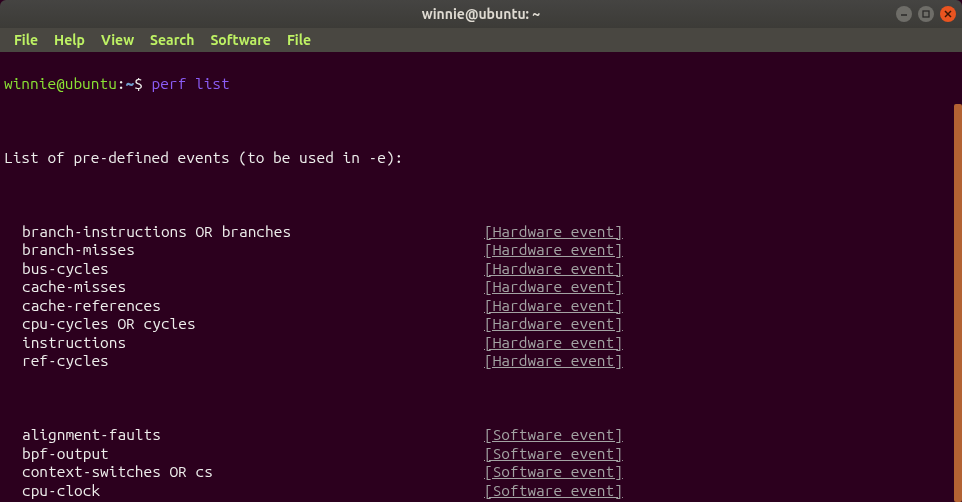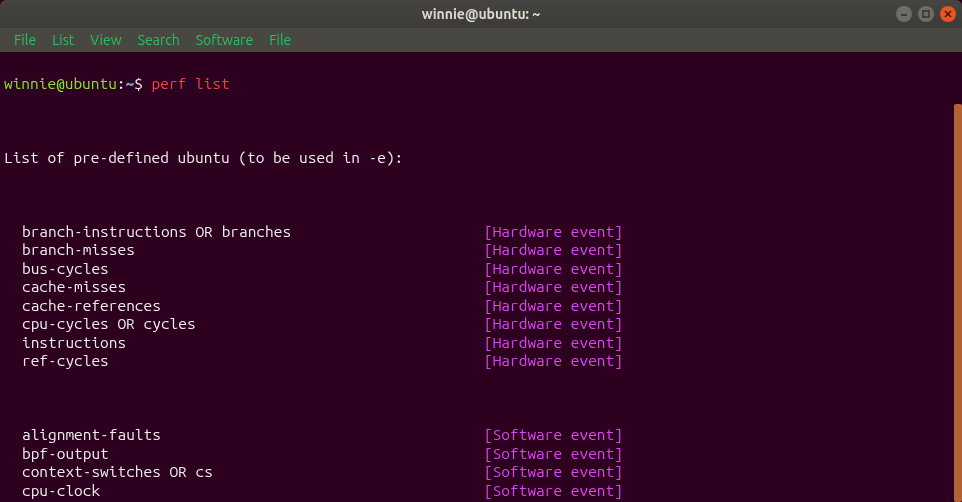--- a/index.html
+++ b/index.html
@@ -47,24 +47,25 @@
 
     .menubar {
       height: 24px;
       background: #494741;
       display: flex;
       align-items: center;
       padding: 0 6px;
       gap: 0px;
     }
     .menu-item {
-      color: #22c55e;
+      color: #bef264;
       font-size: 14px;
       padding: 2px 8px;
       cursor: default;
+      font-weight: bold;
     }
 
     .terminal {
       background: #2c001e;
       height: calc(502px - 28px - 24px);
       padding: 4px 4px;
       font-family: "Ubuntu Mono", "DejaVu Sans Mono", monospace;
       font-size: 15.5px;
       line-height: 18.5px;
       color: #eeeeec;
@@ -78,24 +79,24 @@
       top: 52px;
       width: 8px;
       height: calc(100% - 52px);
       background: #b36233;
       border-radius: 2px;
     }
     .prompt-user { color: #8ae234; font-weight: normal; }
     .prompt-colon { color: #eeeeec; }
     .prompt-path { color: #729fcf; font-weight: bold; }
     .prompt-dollar { color: #eeeeec; }
-    .cmd { color: #ef4444; text-align: right; }
+    .cmd { color: #8b5cf6; text-align: right; }
     .line { display: block; }
     .evt-name { display: inline-block; width: 480px; padding-left: 18px;}
-    .evt-type { color: #d946ef; }
+    .evt-type { color: #a3a3a3; text-decoration: underline; }
   </style>
 </head>
 <body>
 
 <div class="titlebar">
   <span class="title">winnie@ubuntu: ~</span>
   <div class="window-controls">
     <div class="window-btn btn-min">
       <svg viewBox="0 0 8 8">
           <line x1="1" y1="5" x2="7" y2="5" stroke="#2b2a28" stroke-width="1.5"></line>
@@ -110,29 +111,29 @@
       <svg viewBox="0 0 8 8">
           <line x1="1" y1="1" x2="7" y2="7" stroke="#3a1605" stroke-width="1.5"></line>
           <line x1="7" y1="1" x2="1" y2="7" stroke="#3a1605" stroke-width="1.5"></line>
         </svg>
     </div>
   </div>
 </div>
 
 <div class="menubar">
   <span class="menu-item">File</span>
-  <span class="menu-item">List</span>
+  <span class="menu-item">Help</span>
   <span class="menu-item">View</span>
   <span class="menu-item">Search</span>
   <span class="menu-item">Software</span>
   <span class="menu-item">File</span>
 </div>
 
 <div class="terminal">
 <span class="line"><span class="prompt-user">winnie@ubuntu</span><span class="prompt-colon">:</span><span class="prompt-path">~</span><span class="prompt-dollar">$ </span><span class="cmd">perf list</span></span>
 <span class="line"> </span>
-<span class="line">List of pre-defined ubuntu (to be used in -e):</span>
+<span class="line">List of pre-defined events (to be used in -e):</span>
 <span class="line"> </span>
 <div id="hw-block"><span class="line"><span class="evt-name">branch-instructions OR branches</span><span class="evt-type">[Hardware event]</span></span><span class="line"><span class="evt-name">branch-misses</span><span class="evt-type">[Hardware event]</span></span><span class="line"><span class="evt-name">bus-cycles</span><span class="evt-type">[Hardware event]</span></span><span class="line"><span class="evt-name">cache-misses</span><span class="evt-type">[Hardware event]</span></span><span class="line"><span class="evt-name">cache-references</span><span class="evt-type">[Hardware event]</span></span><span class="line"><span class="evt-name">cpu-cycles OR cycles</span><span class="evt-type">[Hardware event]</span></span><span class="line"><span class="evt-name">instructions</span><span class="evt-type">[Hardware event]</span></span><span class="line"><span class="evt-name">ref-cycles</span><span class="evt-type">[Hardware event]</span></span></div>
 <span class="line"> </span>
 <div id="sw-block"><span class="line"><span class="evt-name">alignment-faults</span><span class="evt-type">[Software event]</span></span><span class="line"><span class="evt-name">bpf-output</span><span class="evt-type">[Software event]</span></span><span class="line"><span class="evt-name">context-switches OR cs</span><span class="evt-type">[Software event]</span></span><span class="line"><span class="evt-name">cpu-clock</span><span class="evt-type">[Software event]</span></span><span class="line"><span class="evt-name">cpu-migrations OR migrations</span><span class="evt-type">[Software event]</span></span></div>
   <div class="scrollbar"></div>
 </div>
 
 </body></html>

